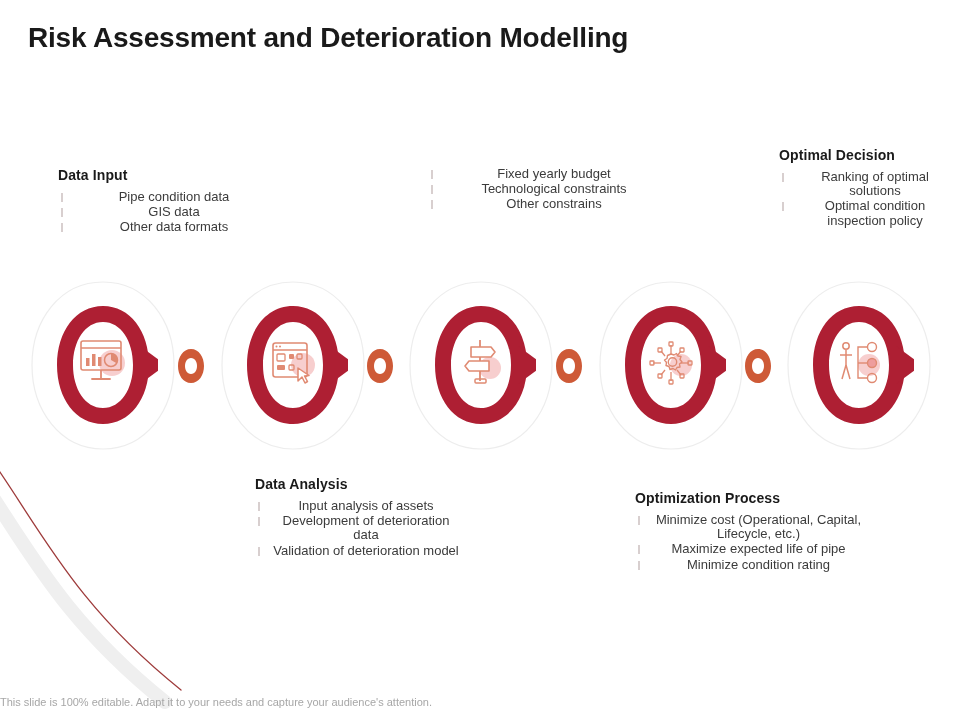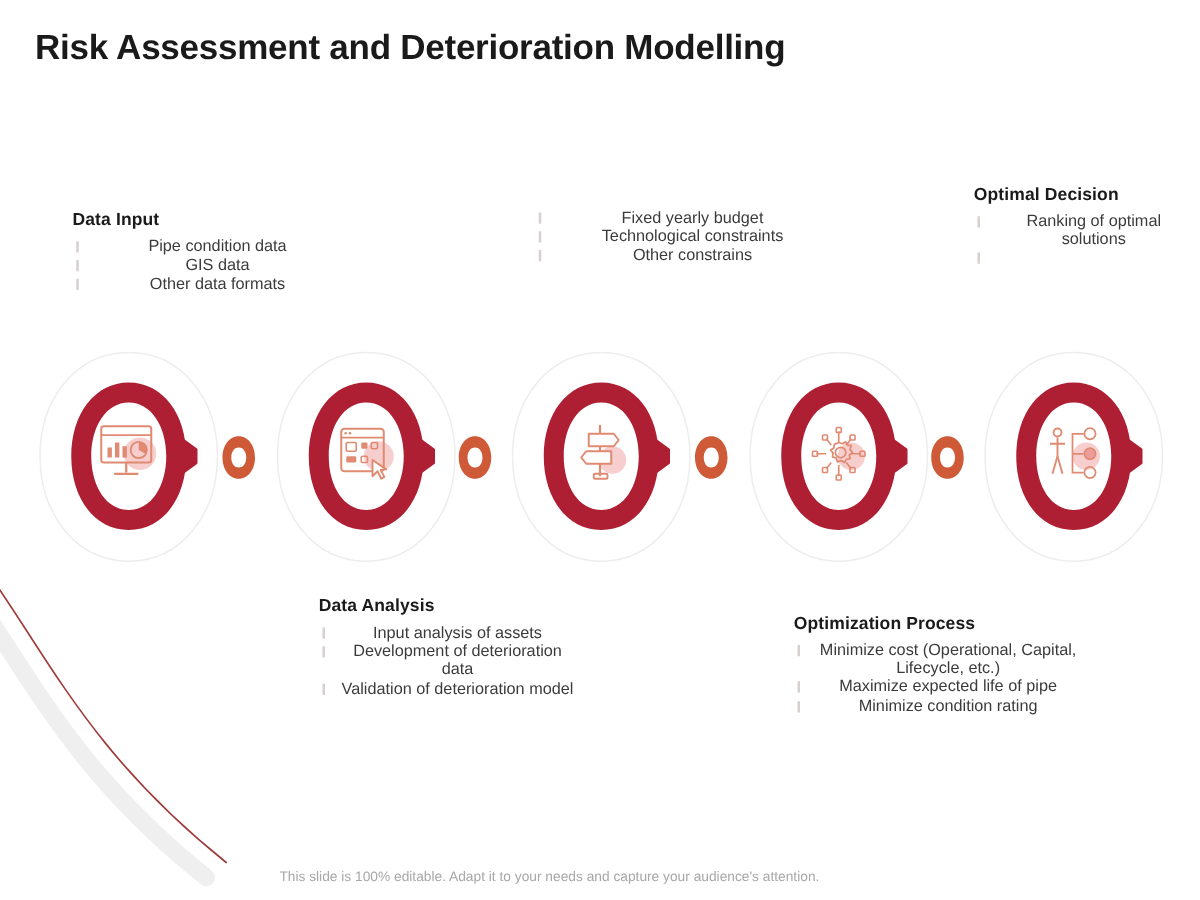--- a/index.html
+++ b/index.html
@@ -133,21 +133,21 @@
   #block-optimal           { left: 779px; top: 147px; width: 175px; }
   #block-data-analysis     { left: 255px; top: 476px; width: 205px; }
   #block-optimization      { left: 635px; top: 490px; width: 230px; }
 
   
   .footer {
     position: absolute;
     left: 0;
     top: 696px;
     width: 879px;
-    text-align: center;
+    text-align: left;
     font-size: 11px;
     color: #a7a7a7;
   }
 </style>
 </head>
 <body>
 
 <div class="slide">
 
   <div class="title">Risk Assessment and Deterioration Modelling</div>
@@ -320,20 +320,21 @@
       <li><span class="tick"></span><span>Technological constraints</span></li>
       <li><span class="tick"></span><span>Other constrains</span></li>
     </ul>
   </div>
 
   <div class="block" id="block-optimal">
     <h3>Optimal Decision</h3>
     <ul>
       <li><span class="tick"></span><span>Ranking of optimal solutions</span></li>
       <li><span class="tick"></span></li>
+      <li><span class="tick"></span><span>Optimal condition inspection policy</span></li>
     </ul>
   </div>
 
   <div class="block" id="block-data-analysis">
     <h3>Data Analysis</h3>
     <ul>
       <li><span class="tick"></span><span>Input analysis of assets</span></li>
       <li><span class="tick"></span><span>Development of deterioration data</span></li>
       <li><span class="tick"></span><span>Validation of deterioration model</span></li>
     </ul>

